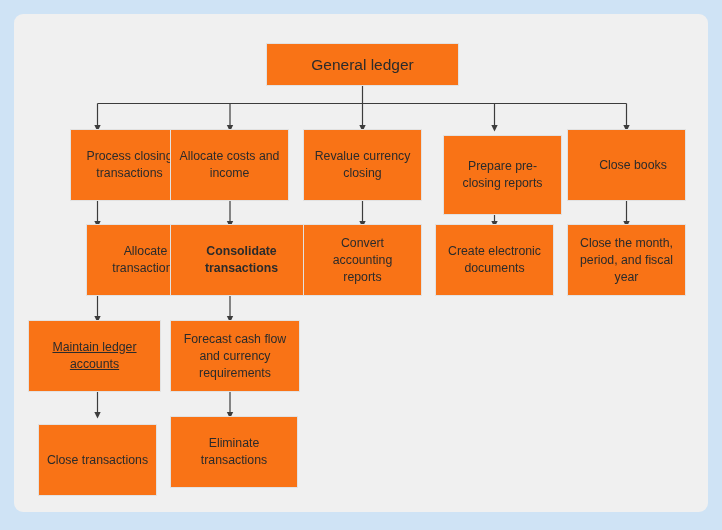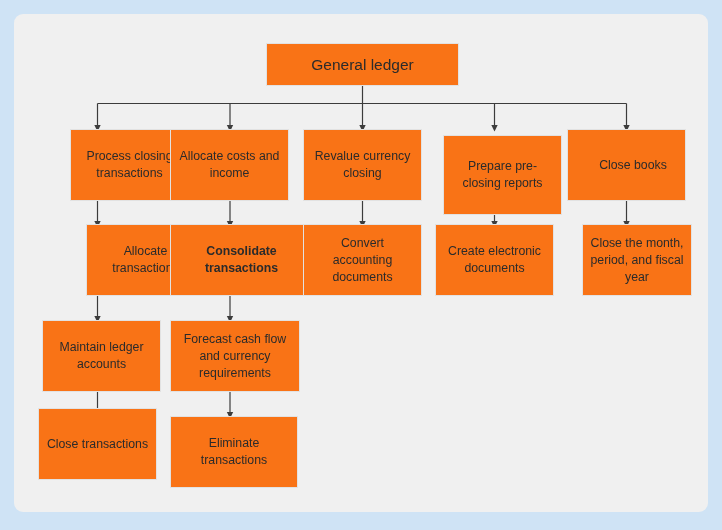--- a/index.html
+++ b/index.html
@@ -109,43 +109,43 @@
     <path d="M494.5,201 L494.5,224" stroke="#3c3c3c" stroke-width="1.2" fill="none" marker-end="url(#arrowhead)"></path>
     <path d="M626.5,201 L626.5,224" stroke="#3c3c3c" stroke-width="1.2" fill="none" marker-end="url(#arrowhead)"></path>
   </svg>
 
   <div class="node root" style="left:266px; top:43px; width:193px; height:43px;">General ledger</div>
 
   <div class="node" style="left:38px; top:129px; width:119px; height:72px;margin-left:32px;">Process closing
 transactions</div>
   <div class="node" style="left:38px; top:224px; width:119px; height:72px;margin-left:48px;">Allocate
 transactions</div>
-  <div class="node" style="left:42px; top:320px; width:119px; height:72px;">Maintain ledger
+  <div class="node" style="left:28px; top:320px; width:133px; height:72px;text-decoration:underline;">Maintain ledger
 accounts</div>
-  <div class="node" style="left:38px; top:408px; width:119px; height:72px;">Close transactions</div>
+  <div class="node" style="left:38px; top:424px; width:119px; height:72px;">Close transactions</div>
 
   <div class="node" style="left:170px; top:129px; width:119px; height:72px;">Allocate costs and
 income</div>
   <div class="node" style="left:170px; top:224px; width:143px; height:72px;font-weight:bold;">Consolidate
 transactions</div>
   <div class="node" style="left:170px; top:320px; width:130px; height:72px;">Forecast cash flow
 and currency
 requirements</div>
   <div class="node" style="left:170px; top:416px; width:128px; height:72px;">Eliminate
 transactions</div>
 
   <div class="node" style="left:303px; top:129px; width:119px; height:72px;">Revalue currency
 closing</div>
   <div class="node" style="left:303px; top:224px; width:119px; height:72px;">Convert
 accounting
-documents</div>
+reports</div>
 
   <div class="node" style="left:435px; top:135px; width:119px; height:80px;margin-left:8px;">Prepare pre-
 closing reports</div>
   <div class="node" style="left:435px; top:224px; width:119px; height:72px;">Create electronic
 documents</div>
 
   <div class="node" style="left:567px; top:129px; width:119px; height:72px;padding-left:20px;">Close books</div>
-  <div class="node" style="left:567px; top:224px; width:110px; height:72px;margin-left:15px;">Close the month,
+  <div class="node" style="left:567px; top:224px; width:119px; height:72px;">Close the month,
 period, and fiscal
 year</div>
 
 </div>
 
 </body></html>

